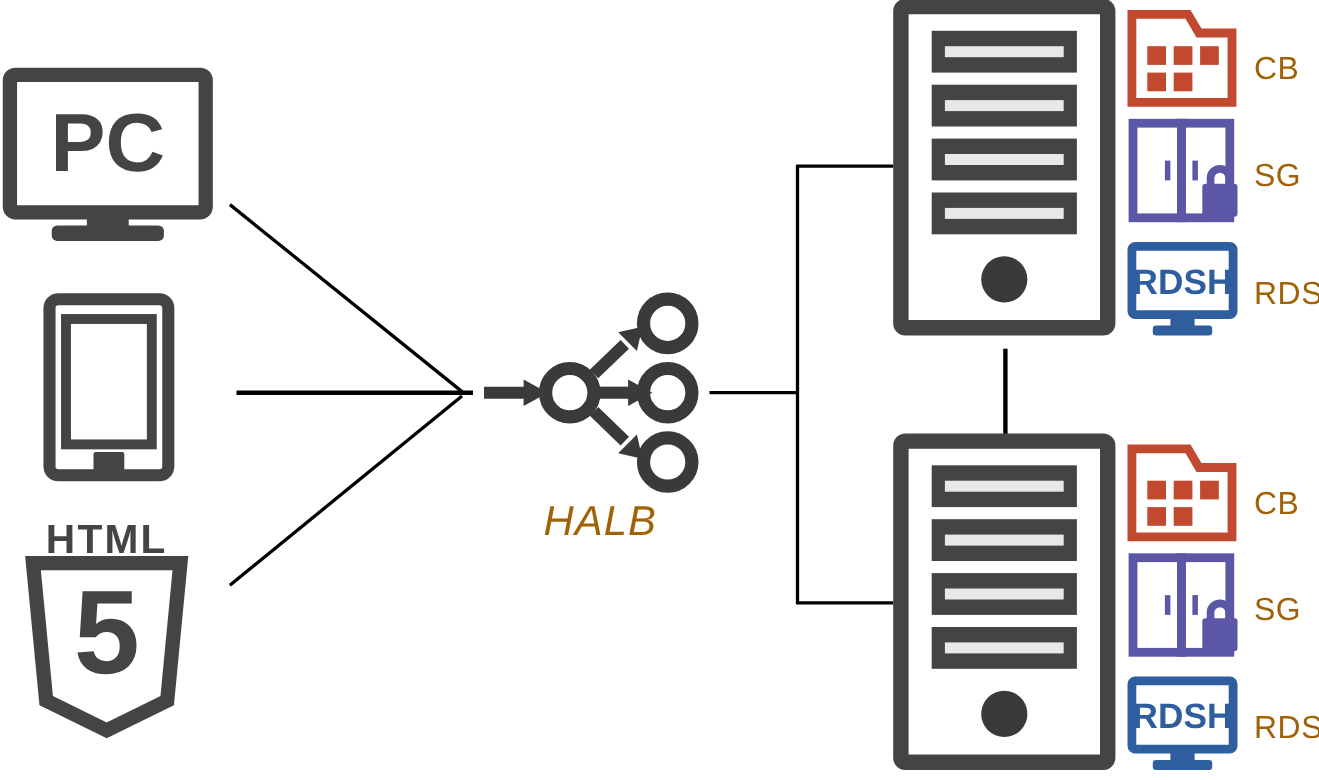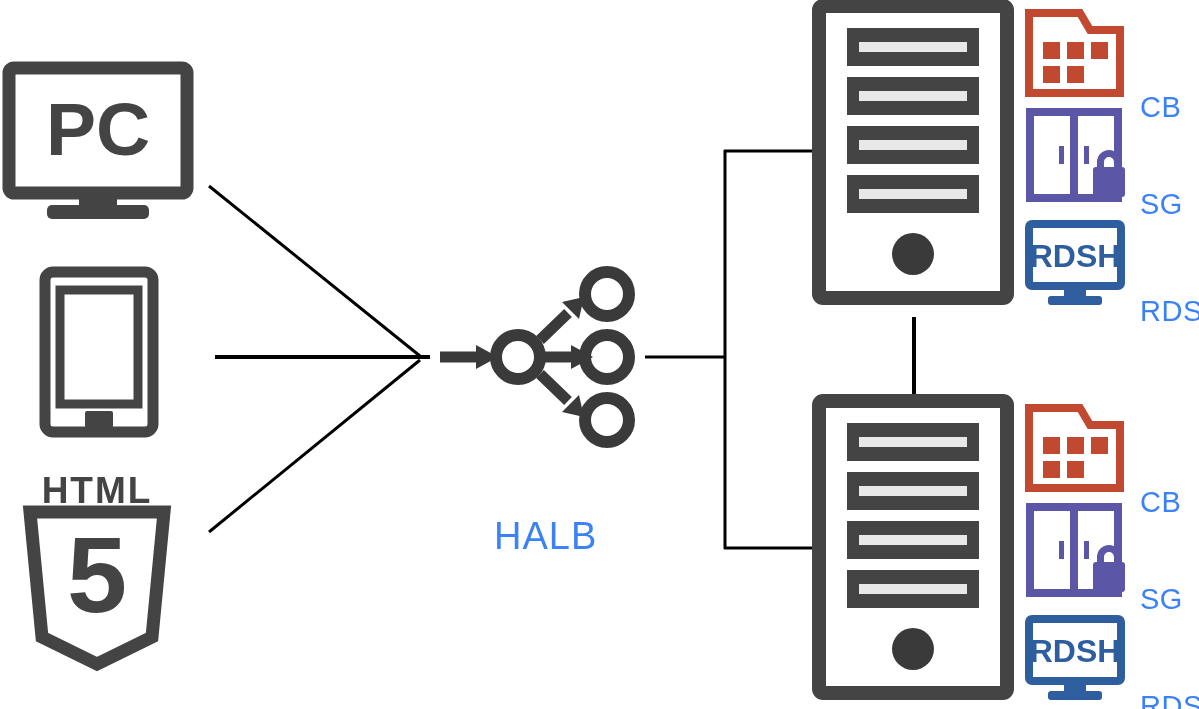--- a/index.html
+++ b/index.html
@@ -20,25 +20,24 @@
   }
   .svg-layer {
     position: absolute;
     left: 0;
     top: 0;
     width: 1199px;
     height: 709px;
   }
   .node-label {
     position: absolute;
-    color: #3b82f6;
+    color: #a16207;
     font-family: "Liberation Sans", sans-serif;
     white-space: nowrap;
     line-height: 1;
-    margin-top: 44px;
   }
   .halb-label {
     font-size: 38px;
     letter-spacing: 1px;
   }
   .svc-label {
     font-size: 29px;
     letter-spacing: 0.5px;
   }
 </style>
@@ -175,21 +174,21 @@
 
     <g>
       <rect x="1029" y="619" width="92" height="62" rx="3" ry="3" fill="none" stroke="#2e5e9e" stroke-width="8"></rect>
       <rect x="1064" y="681" width="22" height="12" fill="#2e5e9e"></rect>
       <rect x="1048" y="691" width="54" height="9" rx="3" ry="3" fill="#2e5e9e"></rect>
       <text x="1075" y="662" text-anchor="middle" font-family="Liberation Sans, sans-serif" font-size="32" font-weight="bold" fill="#2e5e9e">RDSH</text>
     </g>
 
   </svg>
 
-  <div class="node-label halb-label" style="left:494px; top:473px;">HALB</div>
+  <div class="node-label halb-label" style="left:494px; top:455px;font-style:italic;">HALB</div>
 
   <div class="node-label svc-label" style="left:1140px; top:49px;">CB</div>
 
   <div class="node-label svc-label" style="left:1140px; top:146px;">SG</div>
 
   <div class="node-label svc-label" style="left:1140px; top:253px;">RDS</div>
 
   <div class="node-label svc-label" style="left:1140px; top:444px;">CB</div>
 
   <div class="node-label svc-label" style="left:1140px; top:541px;">SG</div>

